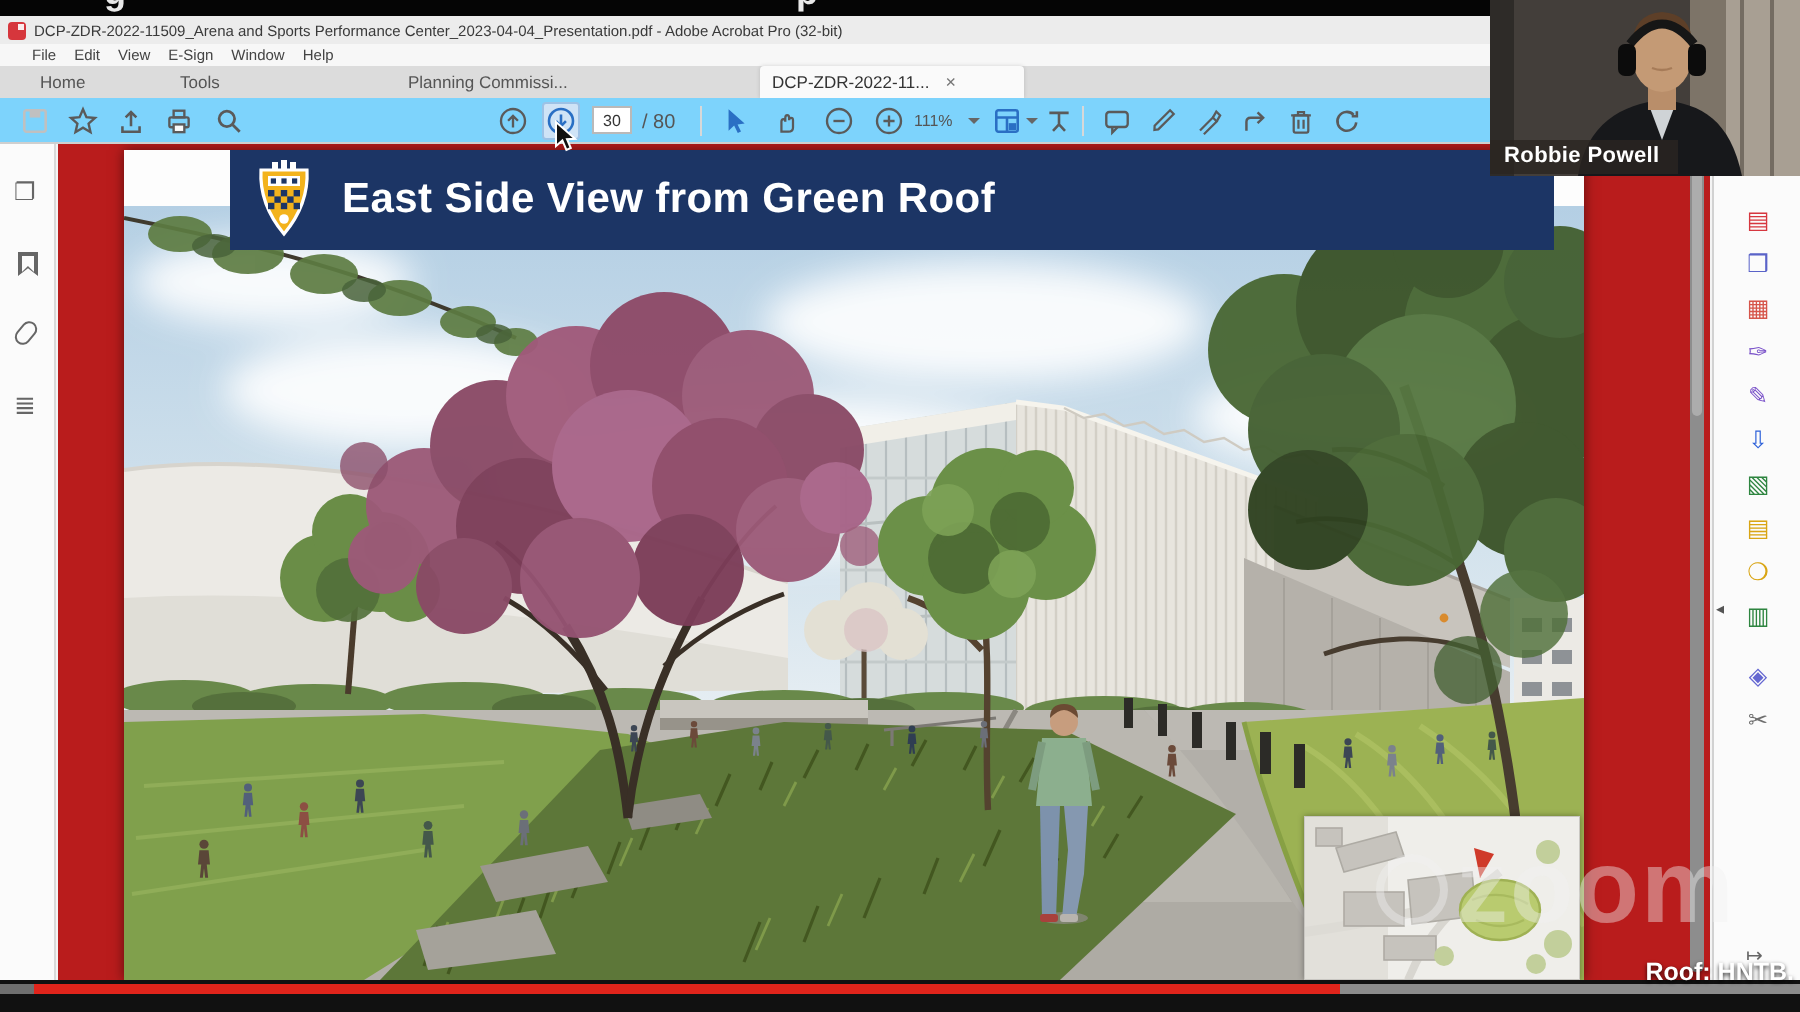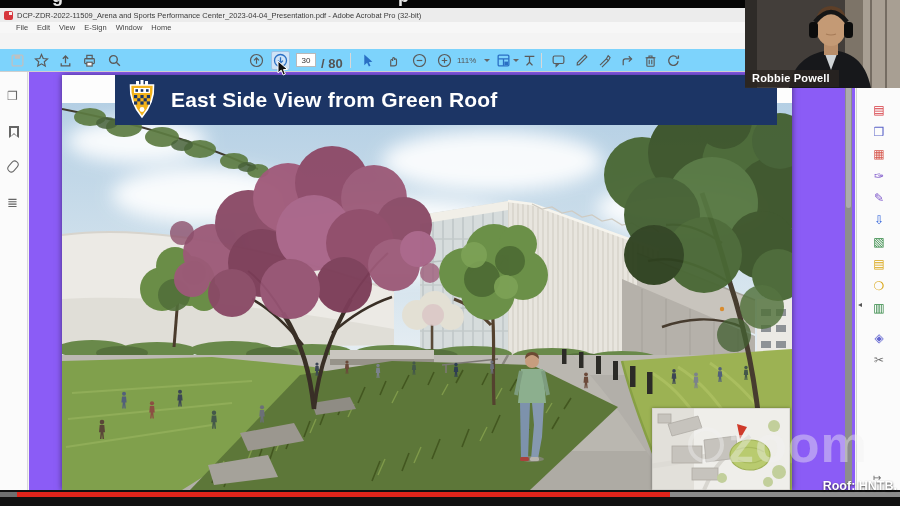--- a/index.html
+++ b/index.html
@@ -24,36 +24,36 @@
   #tabbar{position:absolute;left:0;top:25px;width:100%;height:16px;background:#dcdcdc;}
   .tab{position:absolute;top:0;height:16px;display:flex;align-items:center;font-size:8.5px;color:#555;padding:0 6px;}
   .tab.active{background:#fafafa;color:#333;border-radius:2px 2px 0 0;box-shadow:0 0 2px rgba(0,0,0,.15);}
   .tab .close{margin-left:8px;color:#777;font-size:9px;line-height:1;}
 
   #toolbar{position:absolute;left:0;top:41px;width:100%;height:23px;background:#7dd3fc;border-bottom:1px solid #cfcfcf;}
   .tico{position:absolute;top:4px;width:15px;height:15px;}
   .tico svg{width:15px;height:15px;display:block;}
   .tsep{position:absolute;top:4px;width:1px;height:15px;background:#d8d8d8;}
   #page-num-input{position:absolute;left:296px;top:4px;width:20px;height:14px;font-size:8px;text-align:center;border:1px solid #b9b9b9;background:#fff;color:#333;padding:0;}
-  #page-total{position:absolute;left:321px;top:7px;font-size:13px;color:#555;font-weight:bold;}
+  #page-total{position:absolute;left:321px;top:7px;font-size:10px;color:#555;}
   #zoom-label{position:absolute;left:457px;top:7px;font-size:8px;color:#555;}
   .caret{position:absolute;width:0;height:0;border-left:3px solid transparent;border-right:3px solid transparent;border-top:3.5px solid #666;}
   #next-page-btn{position:absolute;left:271px;top:2px;width:19px;height:19px;background:#cfe3f6;border:1px solid #9cc2e6;border-radius:2px;}
   #next-page-btn svg{width:15px;height:15px;margin:1px;}
   #mouse-cursor{position:absolute;left:277px;top:52px;z-index:45;}
 
   
   #win-body{position:absolute;left:0;top:64px;width:100%;height:418px;}
   #left-rail{position:absolute;left:0;top:0;width:28px;height:100%;background:#fbfbfb;border-right:1px solid #d9d9d9;}
   .rail-ico{position:absolute;left:7px;font-size:12px;color:#666;line-height:1;}
   #clip-shape{position:absolute;left:9px;top:88px;width:8px;height:13px;border:1.6px solid #666;border-radius:5px;transform:rotate(40deg);}
   #bm-shape{position:absolute;left:9px;top:54px;width:10px;height:12px;background:#666;clip-path:polygon(0 0,100% 0,100% 100%,50% 68%,0 100%);}
   #bm-shape i{position:absolute;left:1.6px;top:1.6px;width:6.8px;height:8.8px;background:#fbfbfb;clip-path:polygon(0 0,100% 0,100% 100%,50% 62%,0 100%);}
 
-  #doc-area{position:absolute;left:29px;top:0;width:826px;height:100%;background:#8b5cf6;overflow:hidden;}
+  #doc-area{position:absolute;left:29px;top:0;width:826px;height:100%;background:#b91c1c;overflow:hidden;}
   #doc-scrollbar{position:absolute;right:3px;top:4px;width:7px;height:410px;background:#8d8d8d;border-radius:3px;}
   #doc-thumb{position:absolute;left:1px;top:2px;width:5px;height:130px;background:#acacac;border-radius:3px;}
 
   #pdf-page{position:absolute;left:33px;top:3px;width:730px;height:415px;background:#fdfdfd;box-shadow:0 0 6px rgba(0,0,0,.5);overflow:hidden;}
   #slide-banner{position:absolute;left:53px;top:0;width:662px;height:50px;background:#1c3565;display:flex;align-items:center;z-index:5;}
   #slide-banner .logo{margin-left:12px;flex:0 0 auto;}
   #slide-title{color:#fff;font-size:21px;font-weight:600;margin-left:14px;letter-spacing:.2px;white-space:nowrap;}
   #render-wrap{position:absolute;left:0;top:28px;width:730px;height:387px;}
   #siteplan{position:absolute;left:590px;top:333px;width:138px;height:82px;box-shadow:0 0 3px rgba(0,0,0,.35);z-index:6;}
 
@@ -94,23 +94,38 @@
       <span id="pdf-badge"></span>
       <span id="title-text">DCP-ZDR-2022-11509_Arena and Sports Performance Center_2023-04-04_Presentation.pdf - Adobe Acrobat Pro (32-bit)</span>
     </div>
 
     <nav id="menubar">
         <span class="mitem">File</span>
         <span class="mitem">Edit</span>
         <span class="mitem">View</span>
         <span class="mitem">E-Sign</span>
         <span class="mitem">Window</span>
-        <span class="mitem">Home</span>
+        <span class="mitem">Help</span>
       </nav>
 
+    <div id="tabbar">
+      <div class="tab" style="left:14px;">
+          <span>Home</span>
+        </div>
+      <div class="tab" style="left:84px;">
+          <span>Tools</span>
+        </div>
+      <div class="tab" style="left:198px;">
+          <span>Planning Commissi...</span>
+        </div>
+      <div class="tab active" style="left:380px;width:132px;">
+        <span>DCP-ZDR-2022-11...</span>
+        <span class="close">×</span>
+      </div>
+    </div>
 
     <div id="toolbar">
 
       <span class="tico" style="left:10px;">
         <svg viewBox="0 0 14 14">
             <rect x="2" y="2" width="10" height="10" rx="1" fill="none" stroke="#c0c0c0" stroke-width="1.2"></rect>
             <rect x="4.5" y="2" width="5" height="3.4" fill="#c0c0c0"></rect>
           </svg>
         </span>
       <span class="tico" style="left:34px;">

